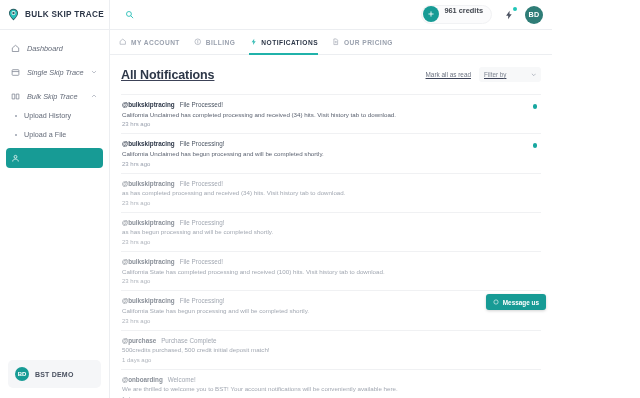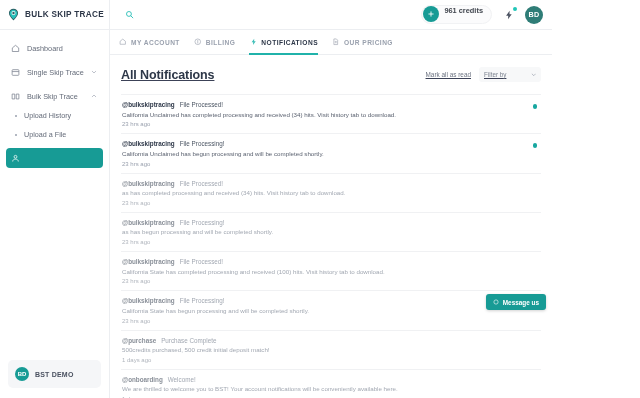--- a/index.html
+++ b/index.html
@@ -70,21 +70,21 @@
   .sidebar {
     width: 110px; flex: 0 0 110px;
     background: #ffffff; border-right: 1px solid #eceef1;
     padding-top: 8px; display: flex; flex-direction: column;
   }
   .nav-item {
     display: flex; align-items: center; gap: 7px;
     height: 20px; margin: 0 6px; padding: 0 5px;
     border-radius: 4px; cursor: pointer; position: relative;
   }
-  .nav-item .nav-label { font-size: 7.3px; color: #646b79; white-space: nowrap; }
+  .nav-item .nav-label { font-size: 7.3px; color: #646b79; white-space: nowrap; font-style: italic; }
   .nav-icon { width: 9px; height: 9px; flex: 0 0 9px; display: flex; align-items: center; justify-content: center; }
   .chev {
     position: absolute; right: 6px; top: 50%; transform: translateY(-50%);
     width: 6px; height: 6px;
   }
   .nav-item.active { background: #179b95; }
   .nav-item.active .nav-label { color: #ffffff; font-weight: bold; margin-top: 28px; }
   .nav-sub {
     display: flex; align-items: center; gap: 7px;
     height: 19px; margin: 0 6px; padding-left: 9px; cursor: pointer;

